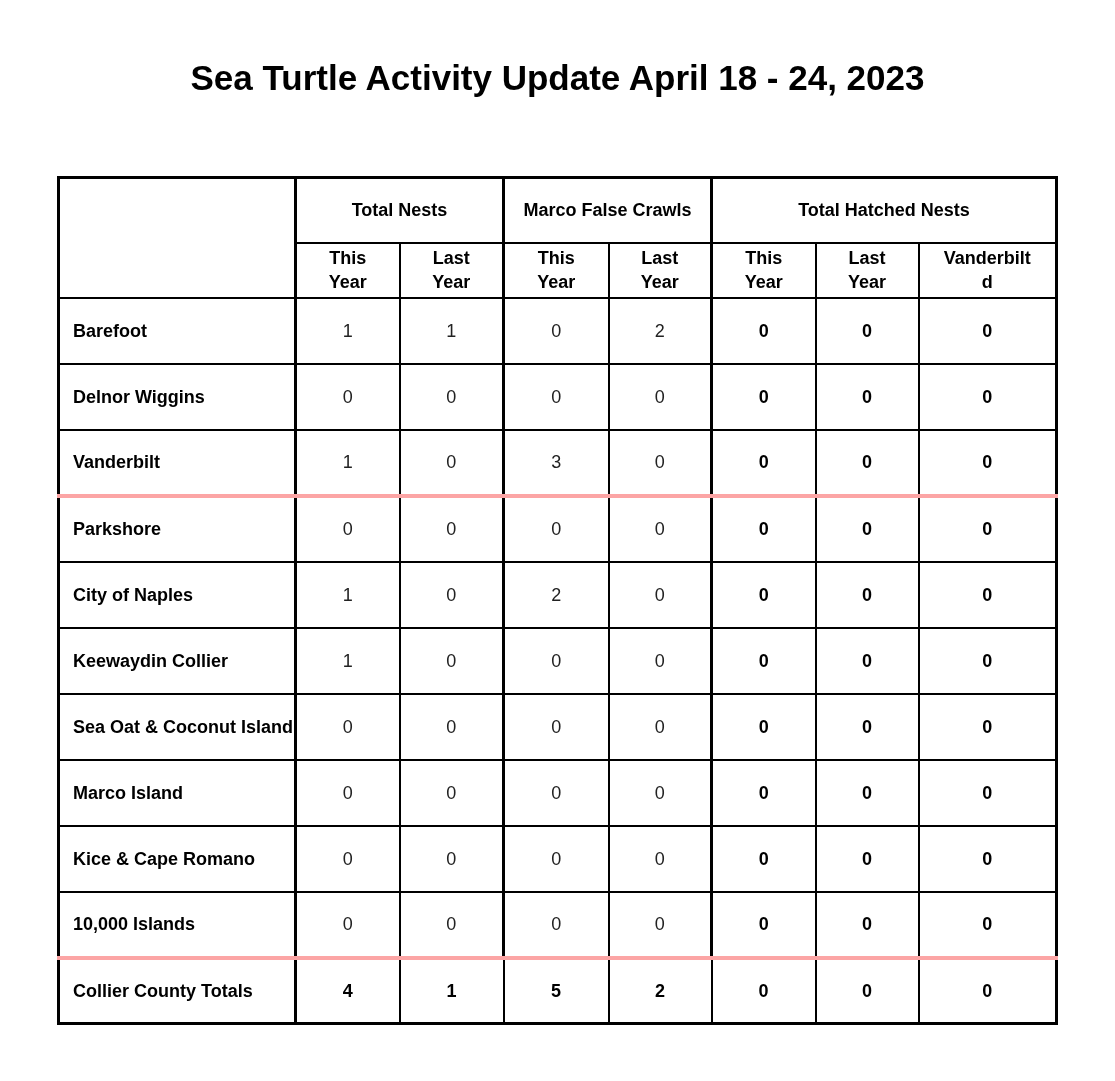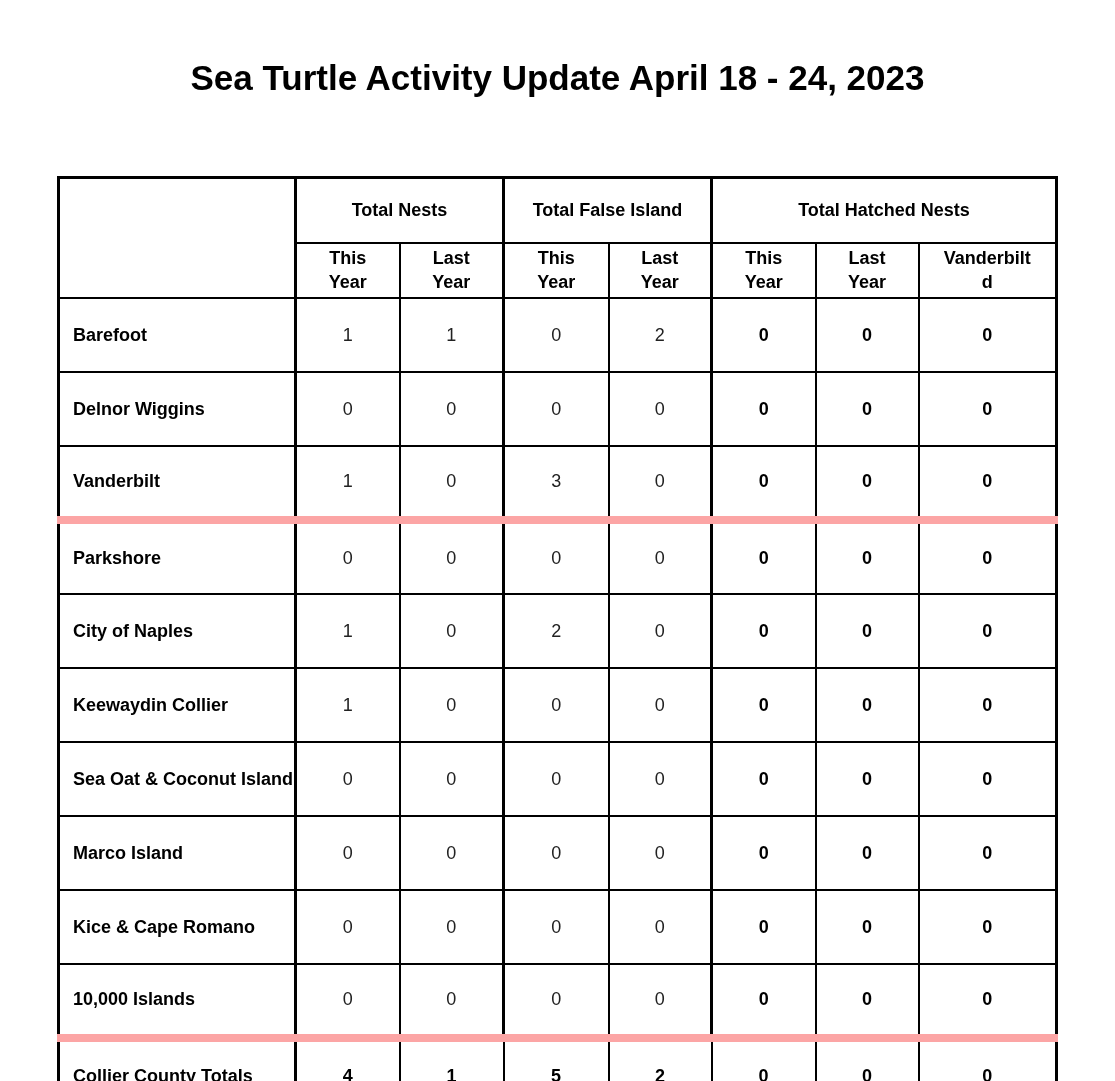--- a/index.html
+++ b/index.html
@@ -5,24 +5,24 @@
   html, body { margin: 0; padding: 0; background: #ffffff; }
   body { width: 1115px; height: 1081px; position: relative; font-family: "Liberation Sans", sans-serif; color: #000; overflow: hidden; }
   .title { position: absolute; left: 0; top: 58px; width: 1115px; text-align: center; font-size: 35px; font-weight: bold; letter-spacing: 0px; }
   table { position: absolute; left: 57px; top: 176px; border-collapse: collapse; table-layout: fixed; border: 3px solid #000; }
   td, th { border: 2px solid #000; padding: 0; text-align: center; vertical-align: middle; font-size: 18px; line-height: 24px; }
   th { font-weight: bold; }
   td.label { text-align: left; padding-left: 13px; font-weight: bold; }
   td.num { font-weight: normal; color: #222; }
   td.bold { font-weight: bold; }
   .thickL { border-left: 3px solid #000; }
-  .thickT td { border-top: 8px solid #fca5a5; }
+  .thickT td { border-top: 4px solid #fca5a5; }
   tr.h1 { height: 65px; padding-left: 28px; }
   tr.h2 { height: 55px; }
-  tr.r { height: 74px; }
+  tr.r { height: 66px; }
 </style>
 </head>
 <body>
 
 <div class="title">Sea Turtle Activity Update April 18 - 24, 2023</div>
 
 <table>
   <colgroup>
     <col style="width:237px">
       <col style="width:104px">
@@ -30,21 +30,21 @@
       <col style="width:105px">
       <col style="width:103px">
       <col style="width:104px">
       <col style="width:103px">
       <col style="width:138px">
   </colgroup>
   <thead>
     <tr class="h1">
       <th rowspan="2"></th>
       <th colspan="2" class="thickL">Total Nests</th>
-      <th colspan="2" class="thickL">Total False Island</th>
+      <th colspan="2" class="thickL">Marco False Crawls</th>
       <th colspan="3" class="thickL">Total Hatched Nests</th>
     </tr>
     <tr class="h2">
       <th class="thickL"><span>This</span><br><span>Year</span></th>
       <th><span>Last</span><br><span>Year</span></th>
       <th class="thickL"><span>This</span><br><span>Year</span></th>
       <th><span>Last</span><br><span>Year</span></th>
       <th class="thickL"><span>This</span><br><span>Year</span></th>
       <th><span>Last</span><br><span>Year</span></th>
       <th><span>Vanderbilt</span><br><span>d</span></th>

